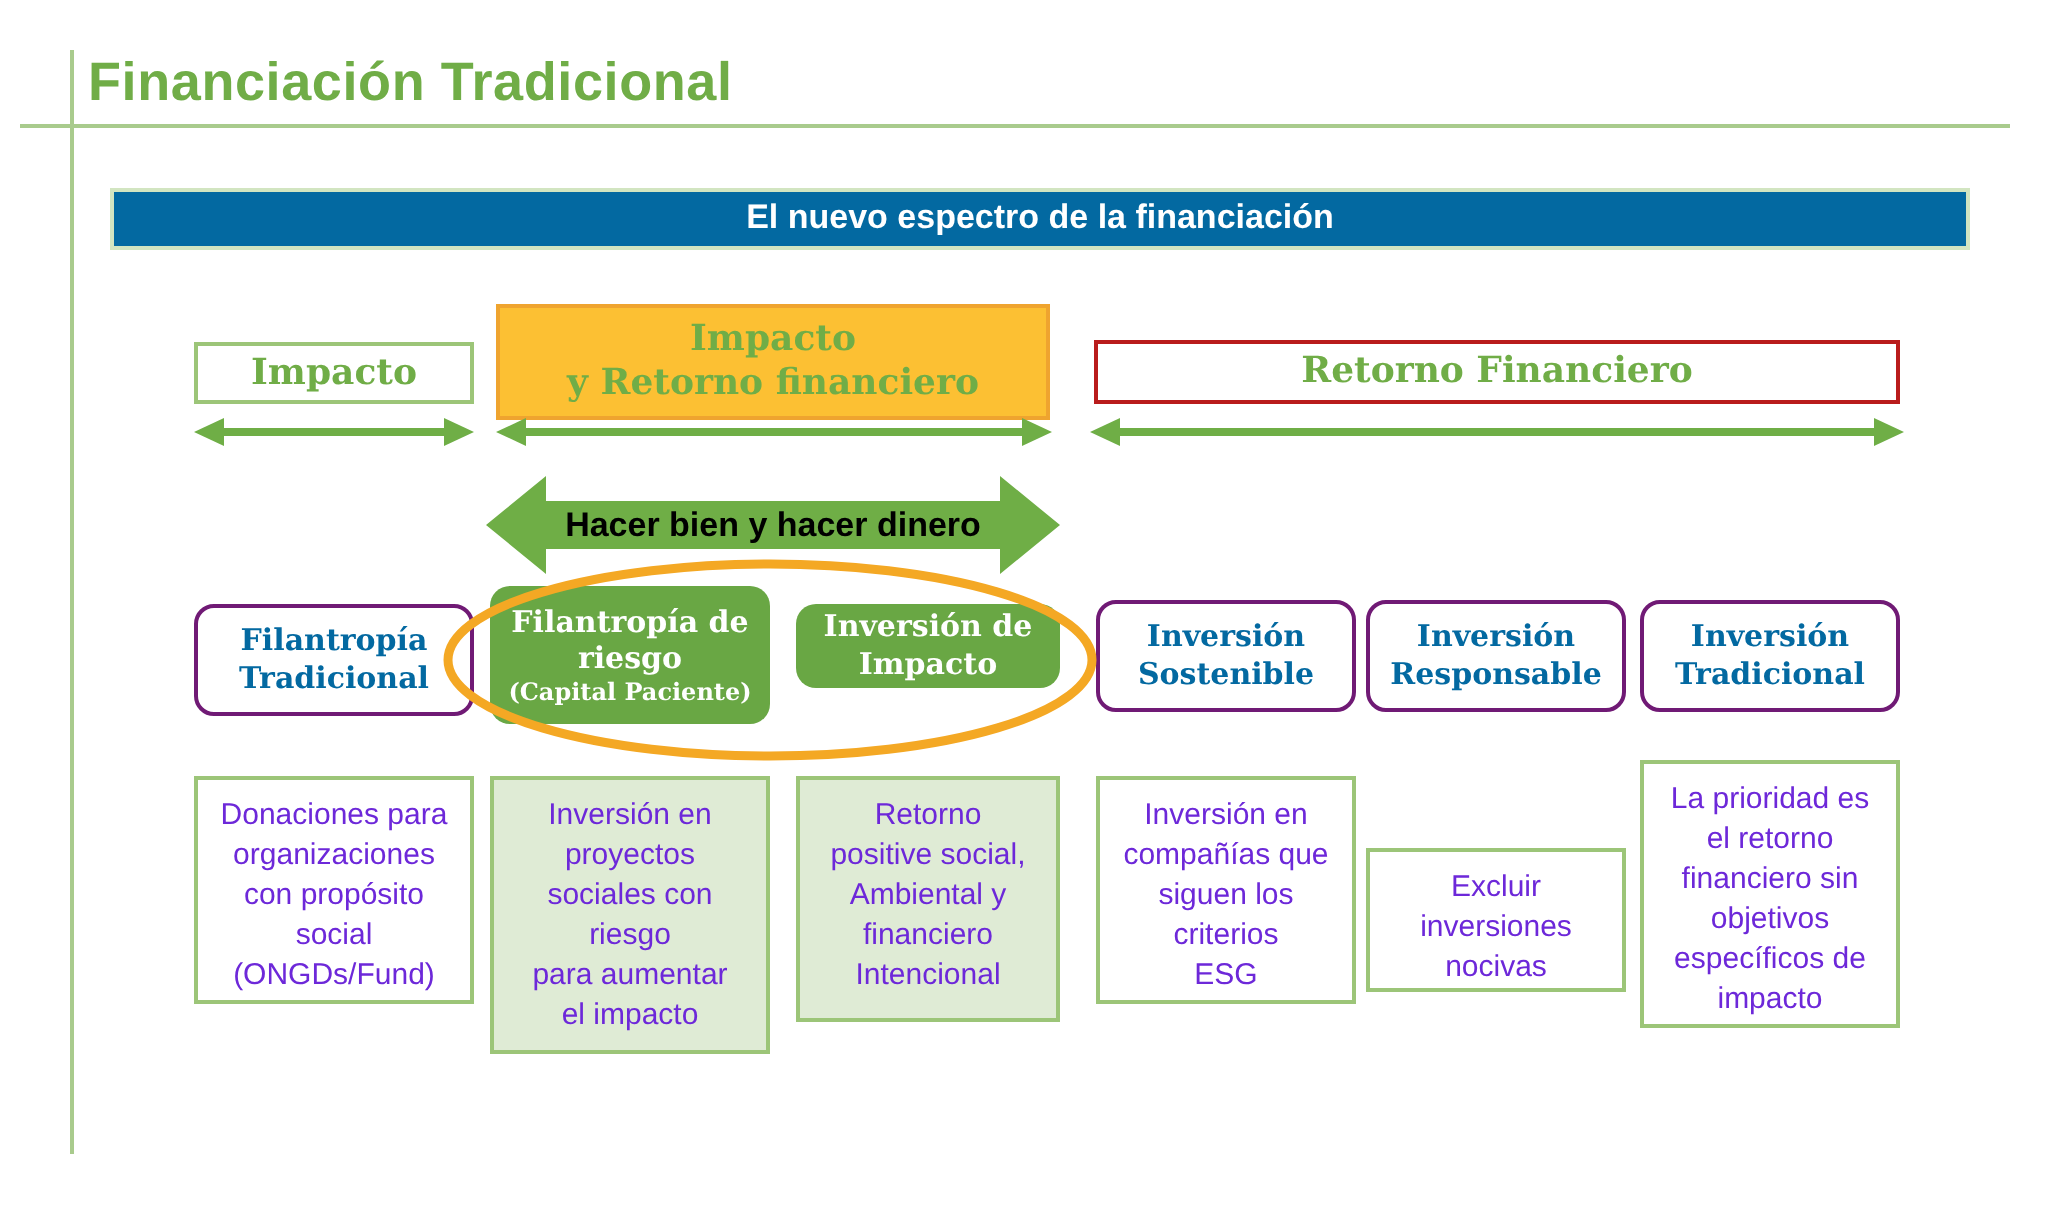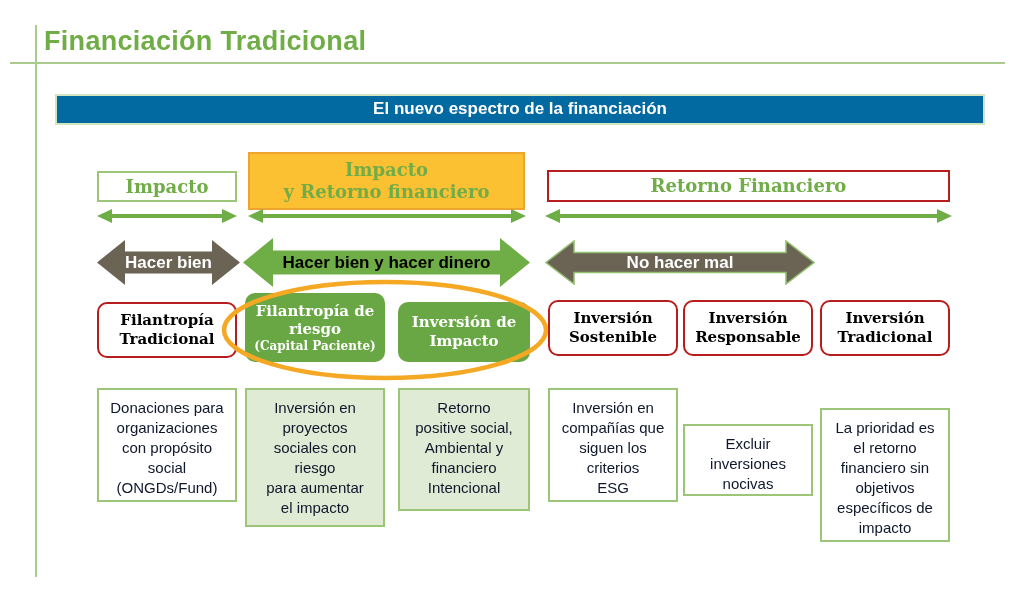--- a/index.html
+++ b/index.html
@@ -34,39 +34,39 @@
     font-weight:bold; font-size:17px;
   }
   .lbl-white { color:#ffffff; }
   .lbl-yellow { color:#000000; }
   .cat {
     position:absolute; box-sizing:border-box; border-radius:10px;
     display:flex; flex-direction:column; align-items:center; justify-content:center;
     text-align:center; font-family:"DejaVu Serif", serif; font-weight:bold;
     white-space:pre-line; line-height:1.25; font-size:15px;
   }
-  .cat-outline { background:#ffffff; border:2px solid #b91c1c; color:#000000; }
+  .cat-outline { background:#ffffff; border:2px solid #701a75; color:#0369a1; }
   .cat-filled  { background:#69a744; color:#ffffff; }
   .cat-sub { font-size:12px; line-height:1.2; white-space:pre-line; }
   .ellipse-svg { position:absolute; left:220px; top:278px; }
   .desc {
     position:absolute; box-sizing:border-box; border:2px solid #9cc578; background:#ffffff;
-    color:#0f172a; font-size:15px; line-height:20px; text-align:center;
+    color:#6d28d9; font-size:15px; line-height:20px; text-align:center;
     white-space:pre-line; padding-top:8px;
   }
   .desc-green { background:#dfebd5; }
   .d1 { left:97px;  top:388px; width:140px; height:114px; }
   .d2 { left:245px; top:388px; width:140px; height:139px; }
   .d3 { left:398px; top:388px; width:132px; height:123px; }
   .d4 { left:548px; top:388px; width:130px; height:114px; }
   .d5 { left:683px; top:388px; width:130px; height:72px;margin-top:36px; }
-  .d6 { left:820px; top:408px; width:130px; height:134px; }
+  .d6 { left:820px; top:380px; width:130px; height:134px; }
   .c1 { left:97px;  top:302px; width:140px; height:56px; }
   .c2 { left:245px; top:293px; width:140px; height:69px; }
-  .c3 { left:398px; top:302px; width:132px; height:60px; }
+  .c3 { left:398px; top:302px; width:132px; height:42px; }
   .c4 { left:548px; top:300px; width:130px; height:56px; }
   .c5 { left:683px; top:300px; width:130px; height:56px; }
   .c6 { left:820px; top:300px; width:130px; height:56px; }
 </style>
 </head>
 <body>
 
 <div class="slide">
 
   <div class="vline"></div>
@@ -96,40 +96,28 @@
     </g>
   </svg>
   <svg class="tarrow" style="left:545px" width="407" height="16">
     <g fill="#6fae46">
       <polygon points="0,8 15,1 15,15"></polygon>
       <rect x="13" y="6" width="381" height="4"></rect>
       <polygon points="407,8 392,1 392,15"></polygon>
     </g>
   </svg>
 
-  <div class="barrow" style="left:97px; top:240px; width:143px; height:45px;">
-    <svg width="143" height="45">
-      <polygon points="0,22.5 28,0 28,11.5 115,11.5 115,0 143,22.5 115,45 115,33.5 28,33.5 28,45" fill="#6b6353"></polygon>
-    </svg>
-    <div class="lbl lbl-white">Hacer bien</div>
-  </div>
 
   <div class="barrow" style="left:243px; top:238px; width:287px; height:49px;">
     <svg width="287" height="49">
       <polygon points="0,24.5 30,0 30,12.5 257,12.5 257,0 287,24.5 257,49 257,36.5 30,36.5 30,49" fill="#6fae46"></polygon>
     </svg>
     <div class="lbl lbl-yellow">Hacer bien y hacer dinero</div>
   </div>
 
-  <div class="barrow" style="left:545px; top:240px; width:270px; height:45px;">
-    <svg width="270" height="45">
-      <polygon points="1,22.5 29,1 29,12.5 241,12.5 241,1 269,22.5 241,44 241,32.5 29,32.5 29,44" fill="#6b6353" stroke="#8fbf6f" stroke-width="1.5"></polygon>
-    </svg>
-    <div class="lbl lbl-white">No hacer mal</div>
-  </div>
 
   <div class="cat cat-outline c1">
     <span style="white-space:pre-line">Filantropía
 Tradicional</span>
   </div>
   <div class="cat cat-filled c2">
     <span style="white-space:pre-line">Filantropía de
 riesgo</span>
     <span class="cat-sub">(Capital Paciente)</span>
   </div>

